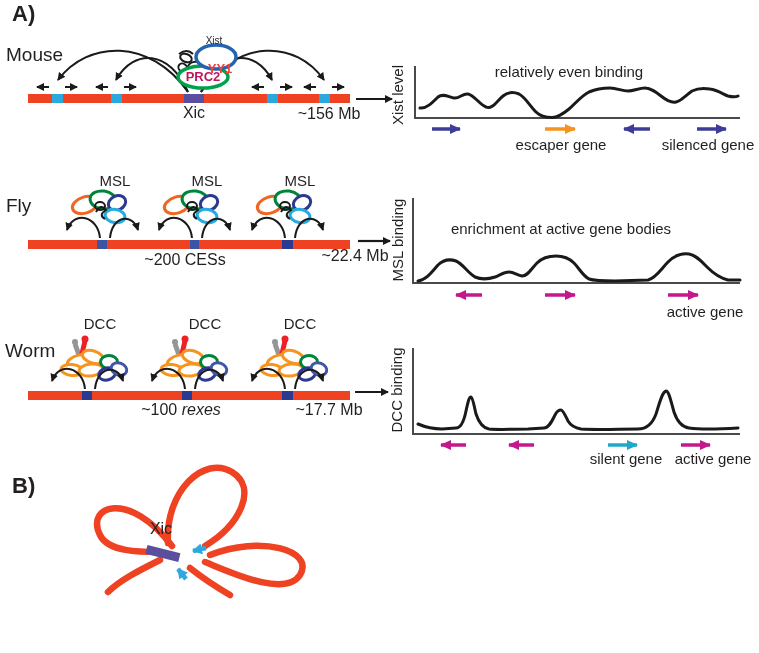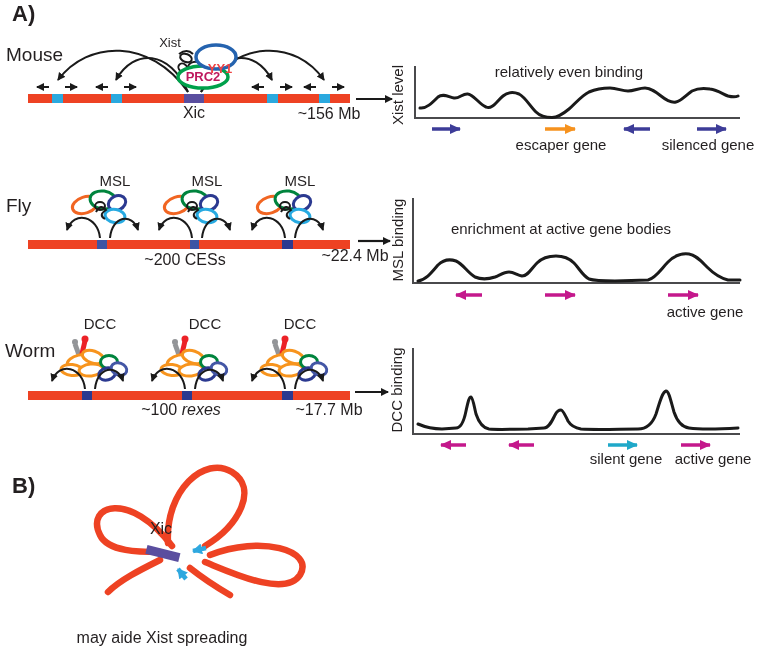--- a/index.html
+++ b/index.html
@@ -6,21 +6,21 @@
   #fig{position:relative;width:759px;height:653px;background:#fff;overflow:hidden;
        font-family:"Liberation Sans",sans-serif;color:#231F20;}
   #art{position:absolute;left:0;top:0;}
   .t{position:absolute;white-space:nowrap;line-height:1.05;}
   .c{transform:translate(-50%,0);}
   .v{transform:translate(-50%,-50%) rotate(-90deg);}
   .panel{font-size:22px;font-weight:bold;}
   .org{font-size:19px;font-weight:normal;}
   .lab15{font-size:15px;}
   .lab16{font-size:16px;}
-  .lab12{font-size:13px;}
+  .lab12{font-size:10px;margin-left:44px;}
   .oval-t{font-size:13px;font-weight:bold;transform:translate(-50%,-50%);}
   .ital{font-style:italic;}
 </style>
 </head>
 <body>
 
 <div id="fig">
 
 <svg id="art" width="759" height="653" viewBox="0 0 759 653">
   <defs>
@@ -290,15 +290,14 @@
   <span class="t lab15 c" style="left:205px;top:316px;">DCC</span>
   <span class="t lab15 c" style="left:300px;top:316px;">DCC</span>
   <span class="t lab16 c" style="left:181px;top:402px;"><span>~100 </span><span class="ital">rexes</span></span>
   <span class="t lab16 c" style="left:329px;top:402px;">~17.7 Mb</span>
   <span class="t lab15 v" style="left:397px;top:390px;">DCC binding</span>
   <span class="t lab15 c" style="left:626px;top:451px;">silent gene</span>
   <span class="t lab15 c" style="left:713px;top:451px;">active gene</span>
 
   <span class="t panel" style="left:12px;top:474px;">B)</span>
   <span class="t lab16 c" style="left:161px;top:521px;">Xic</span>
-  <span class="t lab16 c" style="left:162px;top:630px;">may aide Xist spreading</span>
 
 </div>
 
 </body></html>

